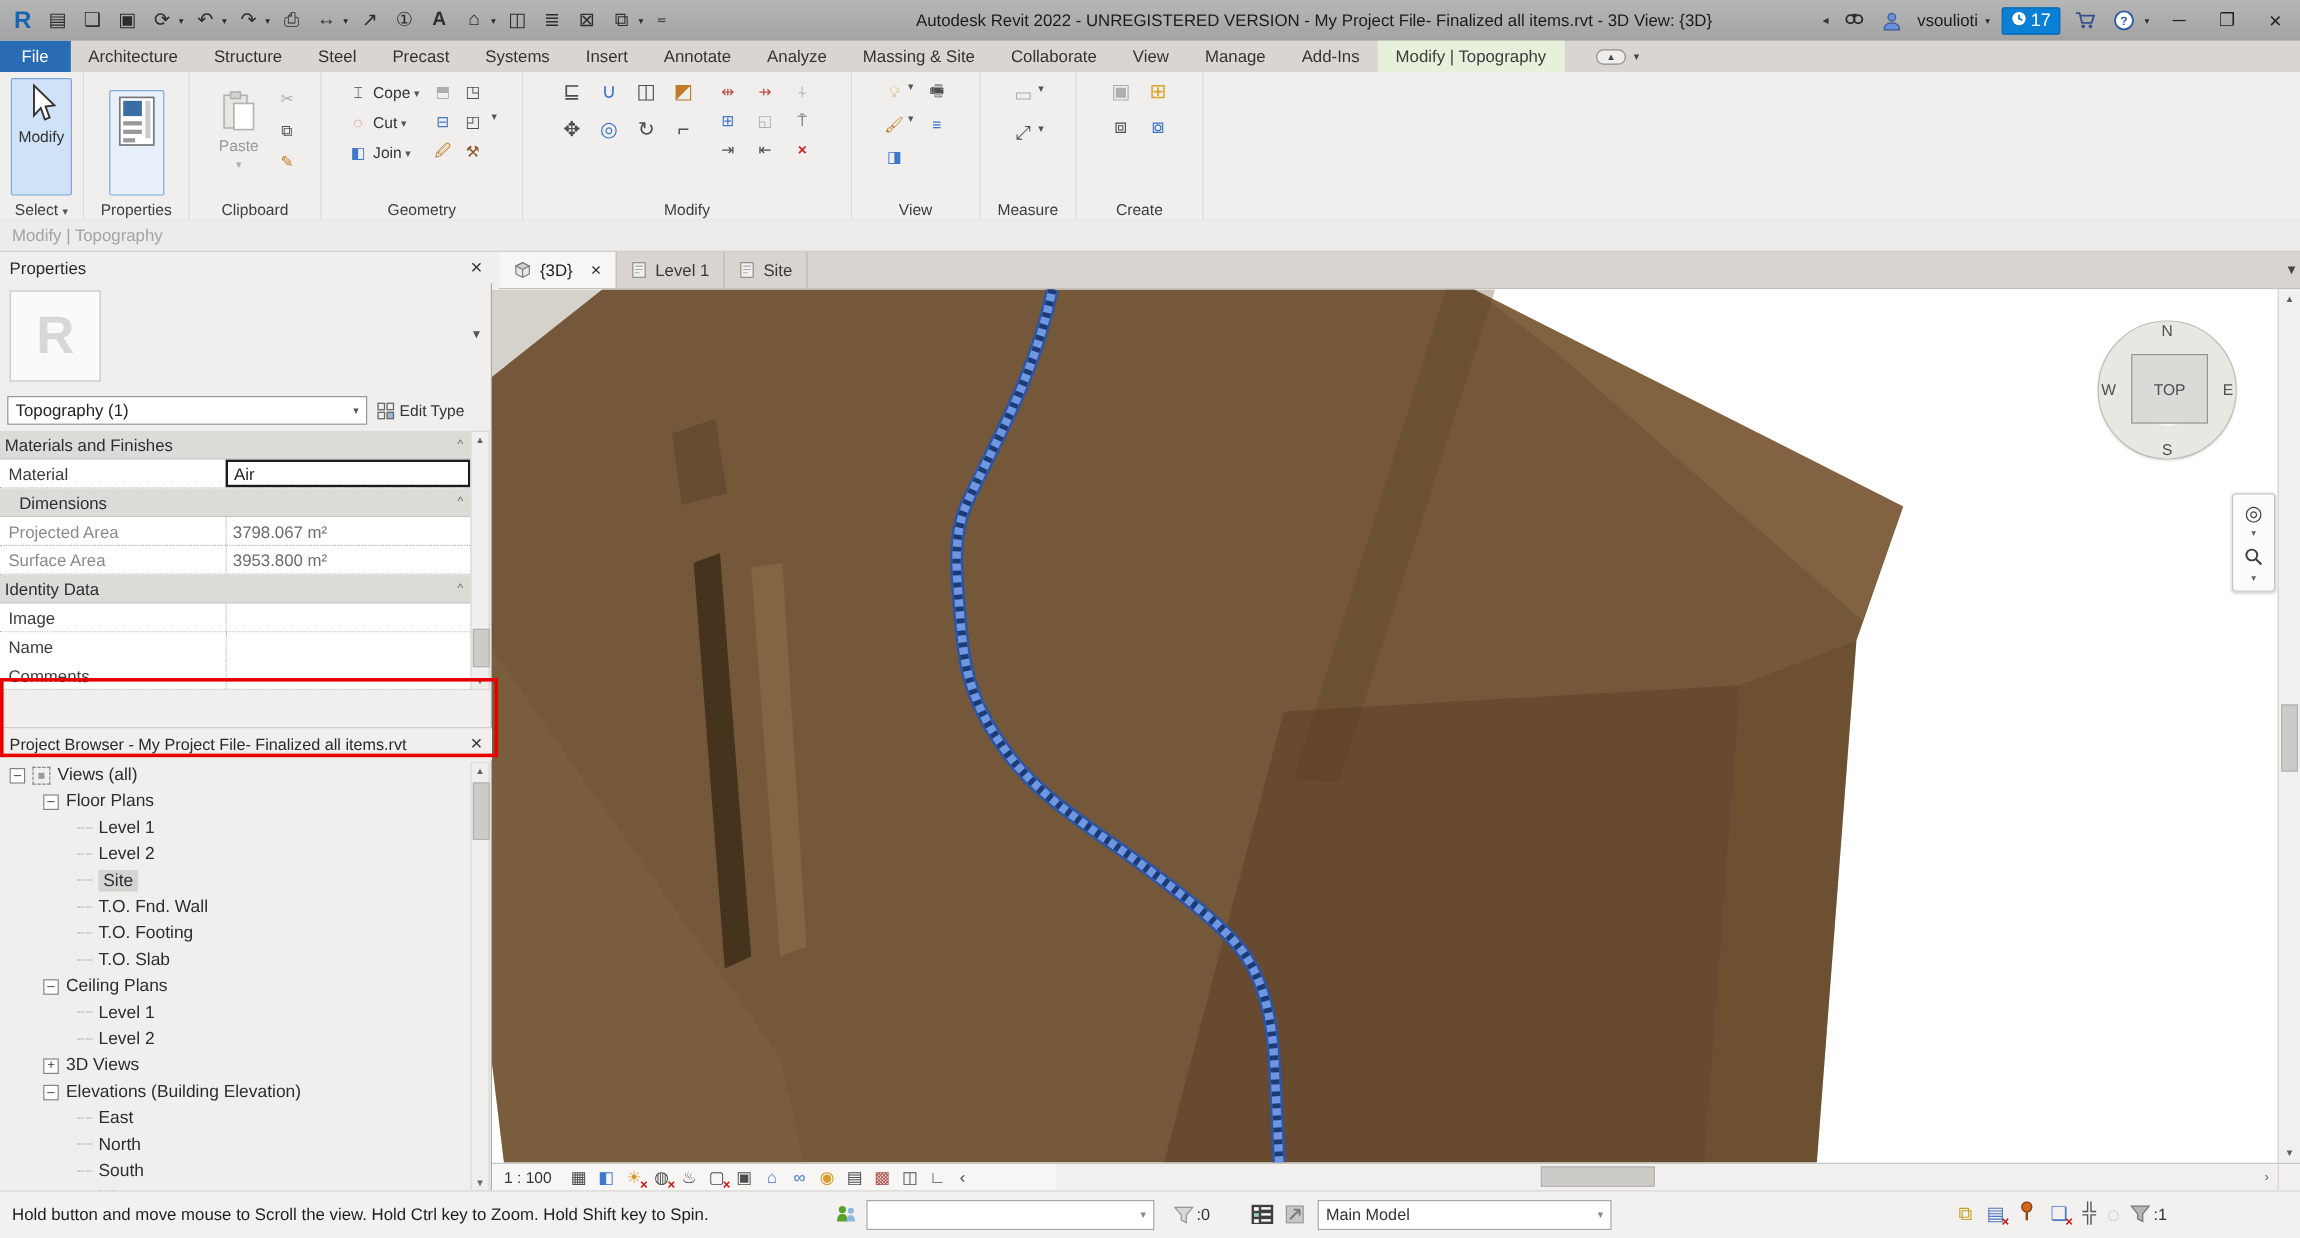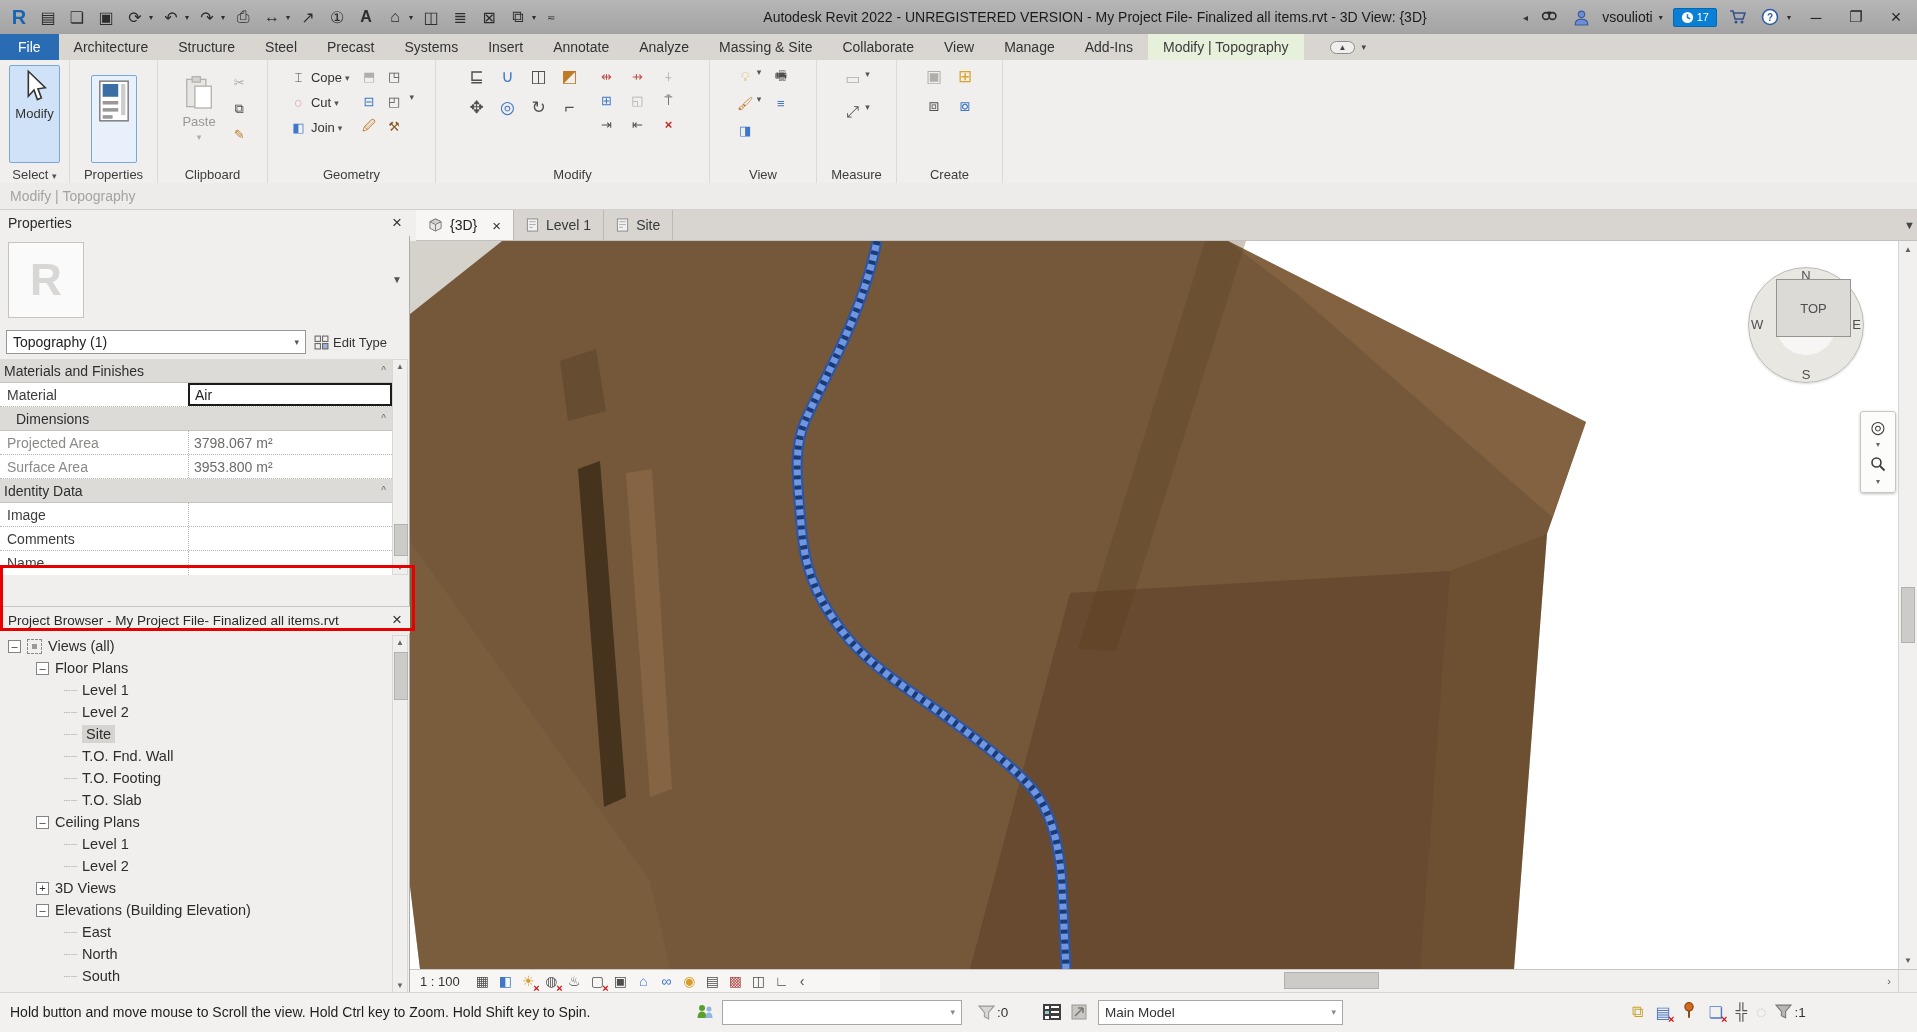--- a/index.html
+++ b/index.html
@@ -8,21 +8,21 @@
   
   .titlebar{position:absolute;left:0;top:0;width:1917px;height:34px;background:linear-gradient(#b6b6b6,#a3a3a3);display:flex;align-items:center;color:#1d1d1d;}
   .qat{display:flex;align-items:center;gap:7px;padding-left:8px;}
   .tb-ic{width:22px;height:22px;display:flex;align-items:center;justify-content:center;font-size:16px;color:#2d2d2d;}
   .tb-ic svg{display:block;}
   .revit-r{color:#1866b1;font-weight:bold;font-size:20px;}
   .mini-caret{font-size:8px;color:#2d2d2d;margin-left:-4px;}
   .tb-title{position:absolute;left:700px;width:790px;text-align:center;font-size:14px;color:#1b1b1b;white-space:nowrap;}
   .tb-right{position:absolute;right:6px;top:0;height:34px;display:flex;align-items:center;gap:10px;}
   .user-name{font-size:14px;color:#1b1b1b;}
-  .badge{display:flex;align-items:flex-start;gap:3px;background:#0a7fd6;border:1px solid #0668b1;color:#fff;font-size:11px;padding:2px 7px;border-radius:2px;}
+  .badge{display:flex;align-items:flex-start;gap:3px;background:#0a7fd6;border:1px solid #0668b1;color:#fff;font-size:15px;padding:2px 7px;border-radius:2px;}
   .winbtn{width:30px;height:26px;display:flex;align-items:center;justify-content:center;font-size:15px;color:#222;}
 
   
   .tabrow{position:absolute;left:0;top:34px;width:1917px;height:26px;background:#d9d6d1;display:flex;align-items:stretch;font-size:14px;color:#333;}
   .rtab{padding:0 15px;line-height:26px;white-space:nowrap;}
   .rtab.file{background:#2a6cb4;color:#fff;padding:0 18px;}
   .rtab.active{background:#e7f0da;color:#3c3c3c;}
   .ribbon-toggle{display:flex;align-items:center;gap:6px;margin-left:26px;color:#444;}
   .ribbon-toggle .pill{border:1px solid #8f8d89;border-radius:8px;background:#efeeec;font-size:8px;padding:1px 8px;}
   .ribbon-toggle .car{font-size:9px;}
@@ -93,21 +93,21 @@
   .vtab{display:flex;align-items:center;gap:7px;padding:0 12px;font-size:14px;color:#3a3a3a;border-right:1px solid #bcb9b4;}
   .vtab.active{background:#f7f6f4;color:#1e1e1e;}
   .vtab .vclose{font-size:15px;color:#333;margin-left:8px;}
   .vtabs-caret{position:absolute;right:8px;top:9px;font-size:11px;color:#444;}
 
   
   .viewport{position:absolute;left:410px;top:241px;width:1488px;height:728px;background:#fff;overflow:hidden;}
   .viewcube{position:absolute;left:1336px;top:24px;width:120px;height:120px;}
   .vc-ring{position:absolute;left:2px;top:2px;width:114px;height:114px;border-radius:50%;border:1px solid #bdbbb6;background:radial-gradient(circle,#f7f6f4 0 37%,#e9e7e2 37% 100%);box-shadow:0 1px 2px rgba(0,0,0,.15);}
   .vc-letter{position:absolute;font-size:13px;color:#4e4e4e;}
-  .vc-top{position:absolute;left:30px;top:14px;width:75px;height:58px;background:#dcdad6;border:1px solid #96948f;color:#4e4e4e;font-size:13px;display:flex;align-items:center;justify-content:center;box-sizing:border-box;}
+  .vc-top{position:absolute;left:30px;top:30px;width:64px;height:58px;background:#dcdad6;border:1px solid #96948f;color:#4e4e4e;font-size:13px;display:flex;align-items:center;justify-content:center;box-sizing:border-box;}
   .navbar{position:absolute;left:1450px;top:170px;width:34px;background:rgba(252,252,251,.95);border:1px solid #c8c6c2;border-radius:3px;box-shadow:0 1px 3px rgba(0,0,0,.25);display:flex;flex-direction:column;align-items:center;padding:3px 0;}
   .nav-btn{width:26px;height:24px;display:flex;align-items:center;justify-content:center;font-size:17px;color:#3c3c3c;}
   .nav-car{font-size:8px;color:#666;margin:1px 0 3px 0;}
 
   
   .vscroll{position:absolute;left:1898px;top:241px;width:19px;height:728px;background:#f1f0ee;border-left:1px solid #d6d4d0;box-sizing:border-box;}
   .vs-arrow{height:17px;display:flex;align-items:center;justify-content:center;font-size:8px;color:#5e5e5e;}
   .vs-thumb{position:absolute;left:2px;top:346px;width:14px;height:56px;background:#cdcbc7;border:1px solid #b3b1ad;box-sizing:border-box;}
 
   
@@ -458,26 +458,26 @@
           <span class="pvalue" style="color:#6b6b69;">3953.800 m²</span>
         </div>
         <div class="prow section">
           <span style="padding-left:4px;">Identity Data</span>
             <span class="sec-caret">^</span>
         </div>
         <div class="prow">
           <span class="plabel">Image</span>
           <span class="pvalue"></span>
         </div>
+        <div class="prow" style="border-bottom:none;">
+          <span class="plabel">Name</span>
+          <span class="pvalue"></span>
+        </div>
         <div class="prow">
           <span class="plabel">Comments</span>
-          <span class="pvalue"></span>
-        </div>
-        <div class="prow" style="border-bottom:none;">
-          <span class="plabel">Name</span>
           <span class="pvalue"></span>
         </div>
       </div>
 
       <div class="sbar" style="top:149px;height:216px;">
         <div style="height:13px;line-height:13px;">▲</div>
         <div class="sthumb" style="top:164px;height:30px;"></div>
         <div style="position:absolute;bottom:0;left:0;right:0;height:13px;line-height:13px;">▼</div>
       </div>
 

